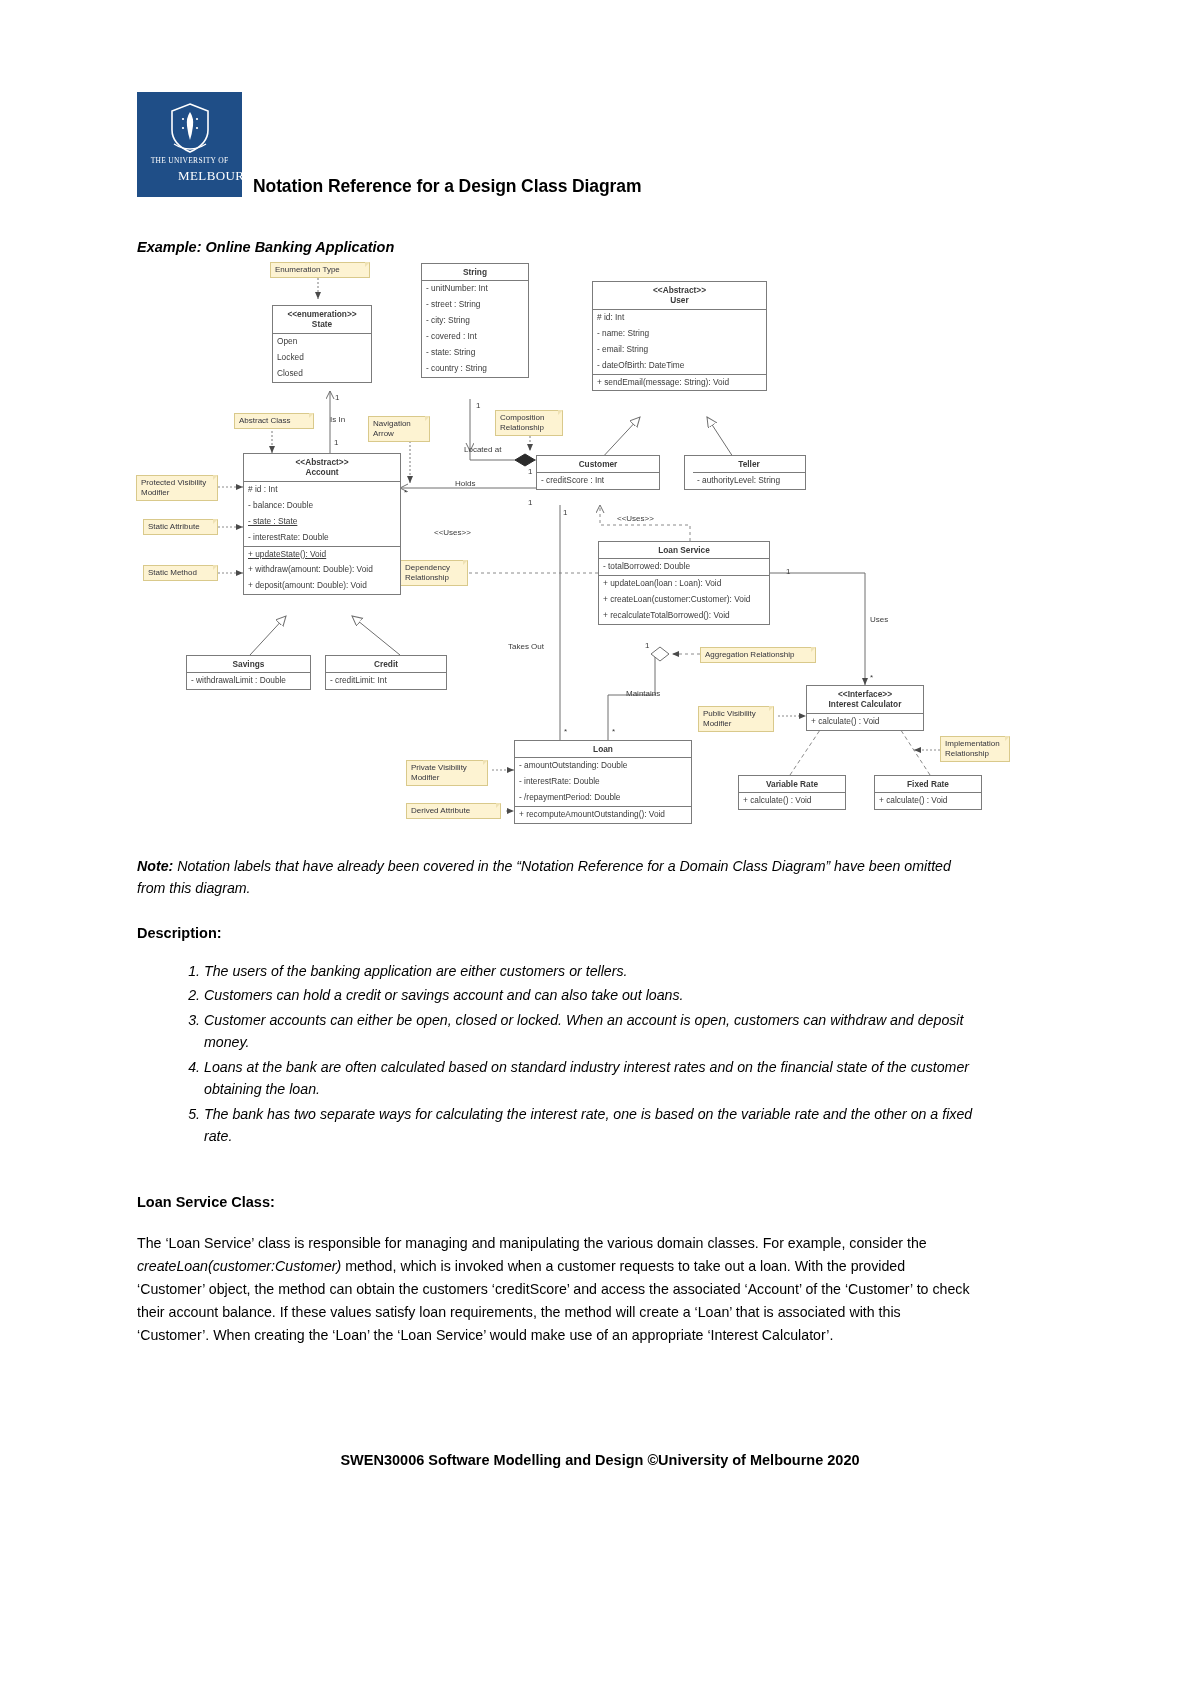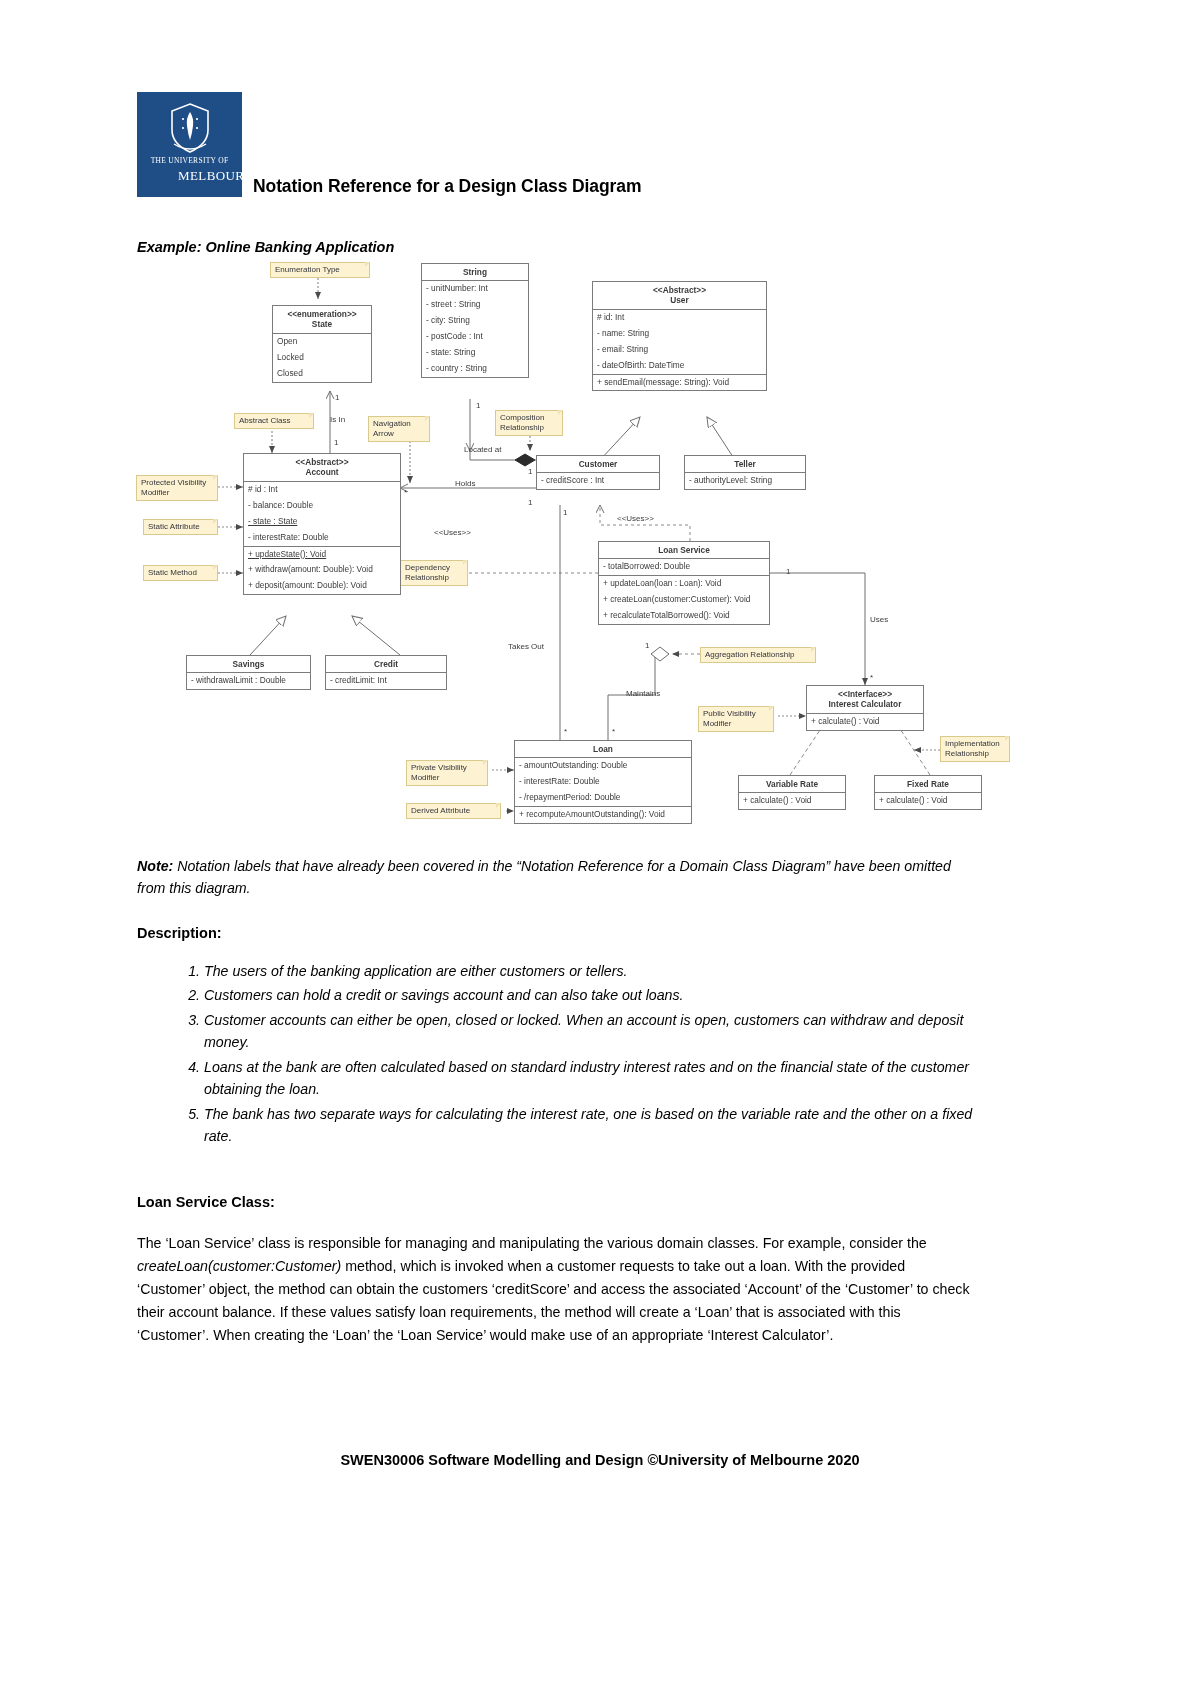--- a/index.html
+++ b/index.html
@@ -226,21 +226,21 @@
         <div class="row">Closed</div>
       </div>
     </div>
 
     <div class="cls" style="left:421px; top:8px; width:108px;">
       <div class="hdr">String</div>
       <div class="sect">
         <div class="row">- unitNumber: Int</div>
         <div class="row">- street : String</div>
         <div class="row">- city: String</div>
-        <div class="row">- postCode : Int</div>
+        <div class="row">- covered : Int</div>
         <div class="row">- state: String</div>
         <div class="row">- country : String</div>
       </div>
     </div>
 
     <div class="cls" style="left:592px; top:26px; width:175px;">
       <div class="hdr">
         <div class="stereo">&lt;&lt;Abstract&gt;&gt;</div>
         <div>User</div>
       </div>
@@ -273,21 +273,21 @@
       </div>
     </div>
 
     <div class="cls" style="left:536px; top:200px; width:124px;">
       <div class="hdr">Customer</div>
       <div class="sect">
         <div class="row">- creditScore : Int</div>
       </div>
     </div>
 
-    <div class="cls" style="left:684px; top:200px; width:122px;">
+    <div class="cls" style="left:684px; top:200px; width:122px;padding-left:8px;">
       <div class="hdr">Teller</div>
       <div class="sect">
         <div class="row">- authorityLevel: String</div>
       </div>
     </div>
 
     <div class="cls" style="left:186px; top:400px; width:125px;">
       <div class="hdr">Savings</div>
       <div class="sect">
         <div class="row">- withdrawalLimit : Double</div>

